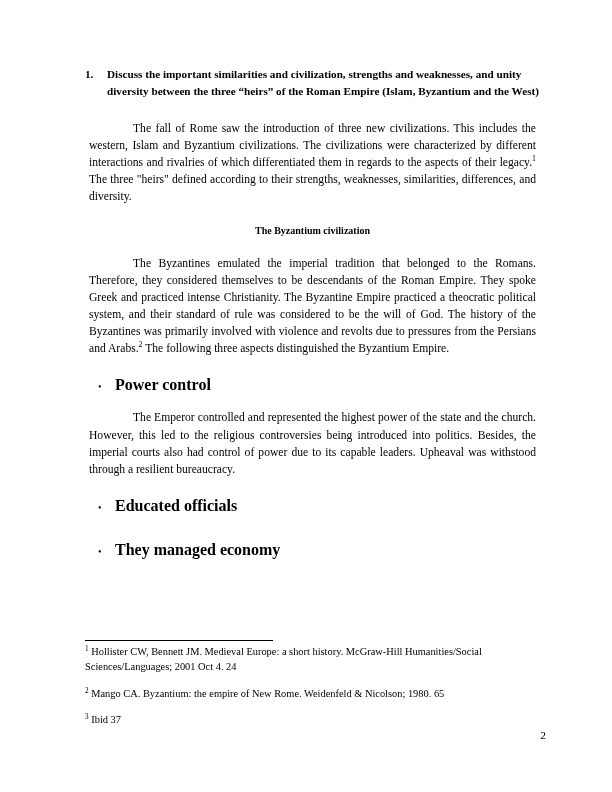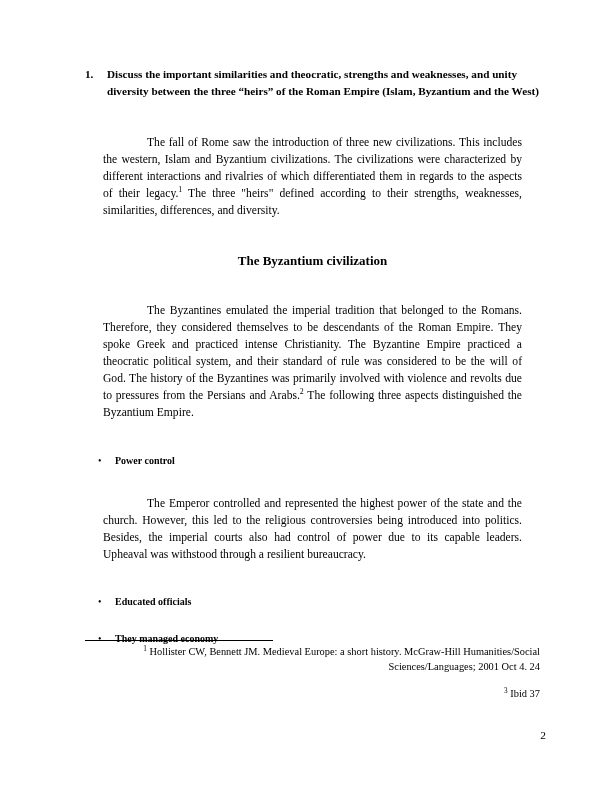--- a/index.html
+++ b/index.html
@@ -35,51 +35,51 @@
   .q-num {
     width: 22px;
     flex: 0 0 22px;
     font-weight: bold;
   }
   .q-text {
     flex: 1 1 auto;
     text-align: left;
   }
   p.body {
-    margin: 18px;
+    margin: 4px;
     font-size: 11.6px;
     line-height: 1.48;
     text-align: justify;
   }
   p.body.indent {
     text-indent: 44px;
   }
   .gap-sm { height: 11px; }
   .gap-md { height: 15px; }
   .gap-xl { height: 36px; }
   .center-head {
     margin: 0;
     text-align: center;
     font-weight: bold;
-    font-size: 13px;
+    font-size: 10px;
   }
   .bullet-row {
     display: flex;
     align-items: baseline;
   }
   .bullet-dot {
     width: 30px;
     flex: 0 0 30px;
     font-size: 10px;
     padding-left: 13px;
     box-sizing: border-box;
   }
   .bullet-label {
     font-weight: bold;
-    font-size: 10px;
+    font-size: 16px;
   }
   sup {
     font-size: 0.68em;
     vertical-align: super;
     line-height: 0;
   }
   
   .footnote-sep {
     position: absolute;
     left: 85px;
@@ -88,24 +88,24 @@
     height: 0;
     border-top: 1px solid #000000;
   }
   .footnotes {
     position: absolute;
     left: 85px;
     top: 645px;
     width: 455px;
   }
   .footnote {
-    margin: 0 0 12px 12px;
+    margin: 0 0 12px 0;
     font-size: 10.4px;
     line-height: 1.42;
-    text-align: right;
+    text-align: left;
   }
   .footnote sup {
     font-size: 0.7em;
   }
   .page-number {
     position: absolute;
     left: 0;
     top: 729px;
     width: 546px;
     text-align: right;
@@ -114,21 +114,21 @@
 </style>
 </head>
 <body>
 
 <div class="page">
 
   <div class="content">
 
     <div class="q-heading">
       <span class="q-num">1.</span>
-      <span class="q-text">Discuss the important similarities and theocratic, strengths and weaknesses, and unity diversity between the three “heirs” of the Roman Empire (Islam, Byzantium and the West)</span>
+      <span class="q-text">Discuss the important similarities and civilization, strengths and weaknesses, and unity diversity between the three “heirs” of the Roman Empire (Islam, Byzantium and the West)</span>
     </div>
 
     <div class="gap-md"></div>
 
     <p class="body indent"><span>The fall of Rome saw the introduction of three new civilizations. This includes the western, Islam and Byzantium civilizations. The civilizations were characterized by different interactions and rivalries of which differentiated them in regards to the aspects of their legacy.</span><sup>1</sup><span> The three "heirs" defined according to their strengths, weaknesses, similarities, differences, and diversity.</span></p>
 
     <div class="gap-md"></div>
 
     <p class="center-head">The Byzantium civilization</p>
 
@@ -172,18 +172,19 @@
 
     <div class="gap-md"></div>
 
 
   </div>
 
   <div class="footnote-sep"></div>
 
   <div class="footnotes">
     <p class="footnote"><sup>1</sup><span> Hollister CW, Bennett JM. Medieval Europe: a short history. McGraw-Hill Humanities/Social Sciences/Languages; 2001 Oct 4. 24</span></p>
+    <p class="footnote"><sup>2</sup><span> Mango CA. Byzantium: the empire of New Rome. Weidenfeld &amp; Nicolson; 1980. 65</span></p>
     <p class="footnote"><sup>3</sup><span> Ibid 37</span></p>
   </div>
 
   <div class="page-number">2</div>
 
 </div>
 
 </body></html>

